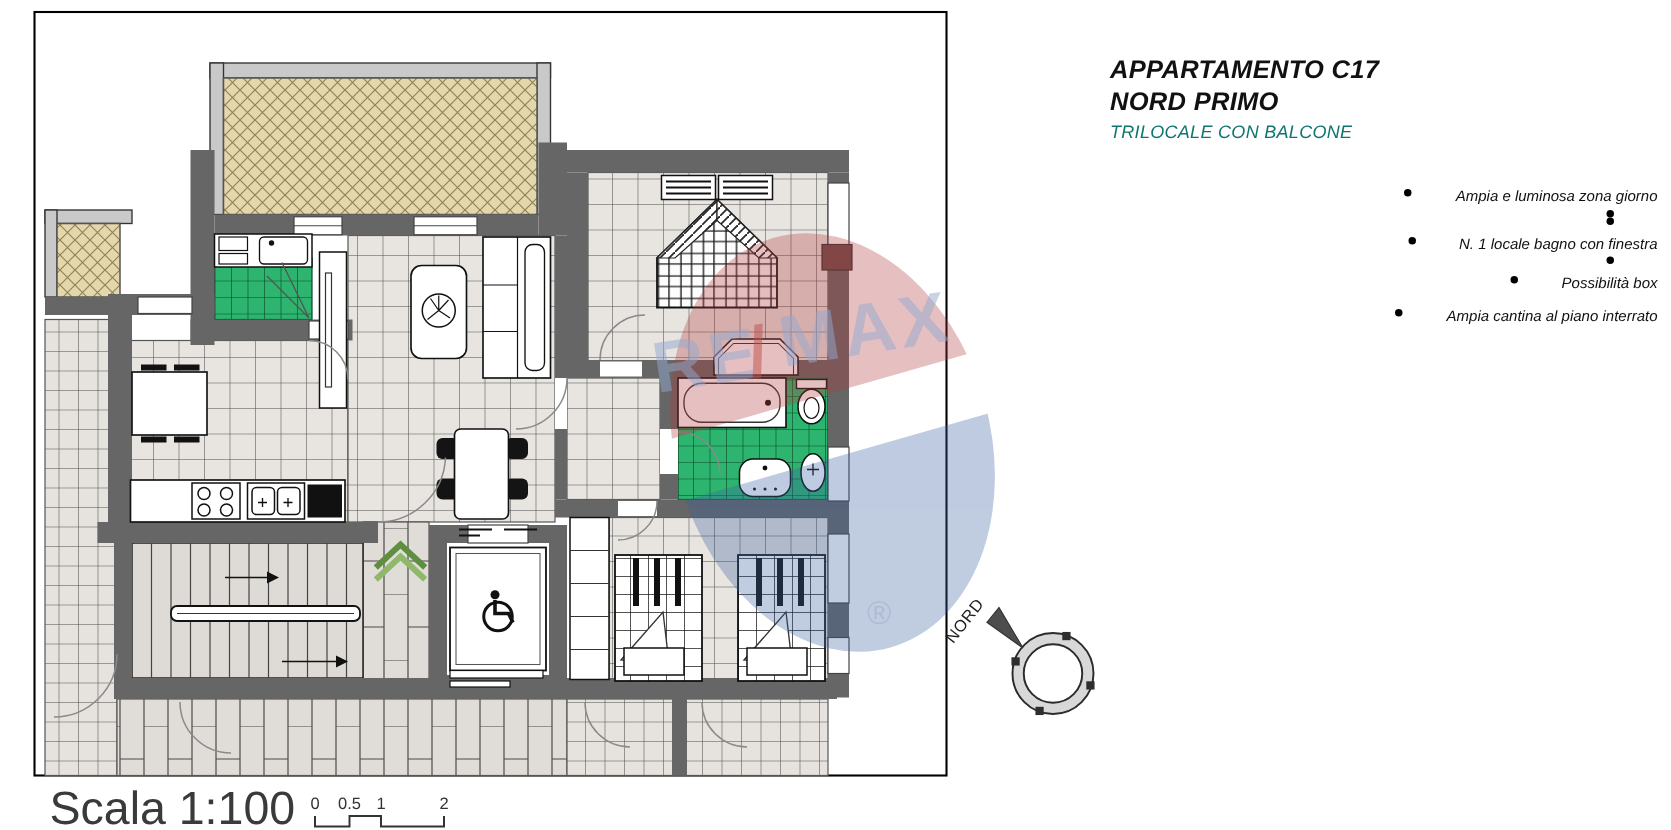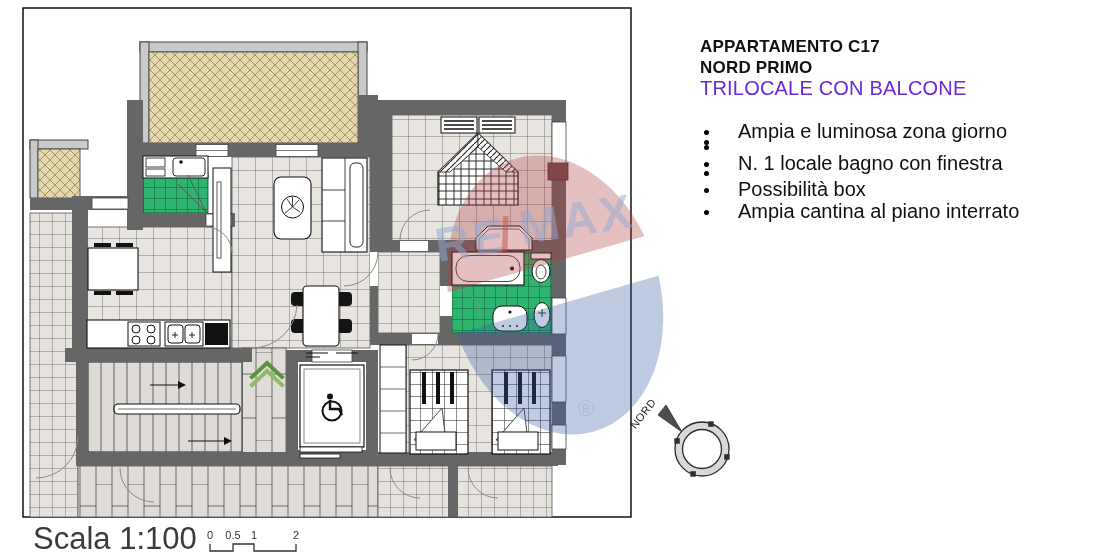--- a/index.html
+++ b/index.html
@@ -1,23 +1,23 @@
 <!DOCTYPE html>
 <html><head>
 <meta charset="utf-8">
 <style>
   html,body{margin:0;padding:0;background:#fff;}
   body{width:1114px;height:553px;overflow:hidden;font-family:"Liberation Sans",sans-serif;}
   .stage{position:relative;width:1114px;height:553px;background:#fff;}
   svg{position:absolute;left:0;top:0;}
-  .panel{position:absolute;left:700px;top:36px;width:365px;color:#111;}
+  .panel{position:absolute;left:740px;top:36px;width:365px;color:#111;font-style:italic;}
   .t1{font-size:17px;font-weight:bold;line-height:21px;letter-spacing:.2px;}
-  .t2{font-size:20px;line-height:21px;color:#6d28d9;letter-spacing:.2px;}
+  .t2{font-size:12px;line-height:21px;color:#0f766e;letter-spacing:.2px;}
   .feats{list-style:none;margin:22px 0 0 0;padding:0;}
-  .feats li{display:flex;align-items:baseline;font-size:20px;line-height:21.6px;color:#101010;}
+  .feats li{display:flex;align-items:baseline;font-size:10px;line-height:21.6px;color:#101010;justify-content:flex-end;}
   .dot{width:5px;height:5px;border-radius:50%;background:#000;margin-right:29px;margin-left:4px;flex:0 0 auto;position:relative;top:-3px;}
   .svgt{font-family:"Liberation Sans",sans-serif;}
   .scala{font-size:31px;fill:#3a3a3a;}
   .tick{font-size:11px;fill:#333;}
   .nordt{font-size:11px;fill:#1e1e1e;letter-spacing:.5px;}
   .wmtxt{font-size:48px;font-weight:bold;letter-spacing:3px;}
 </style>
 </head>
 <body>
 

